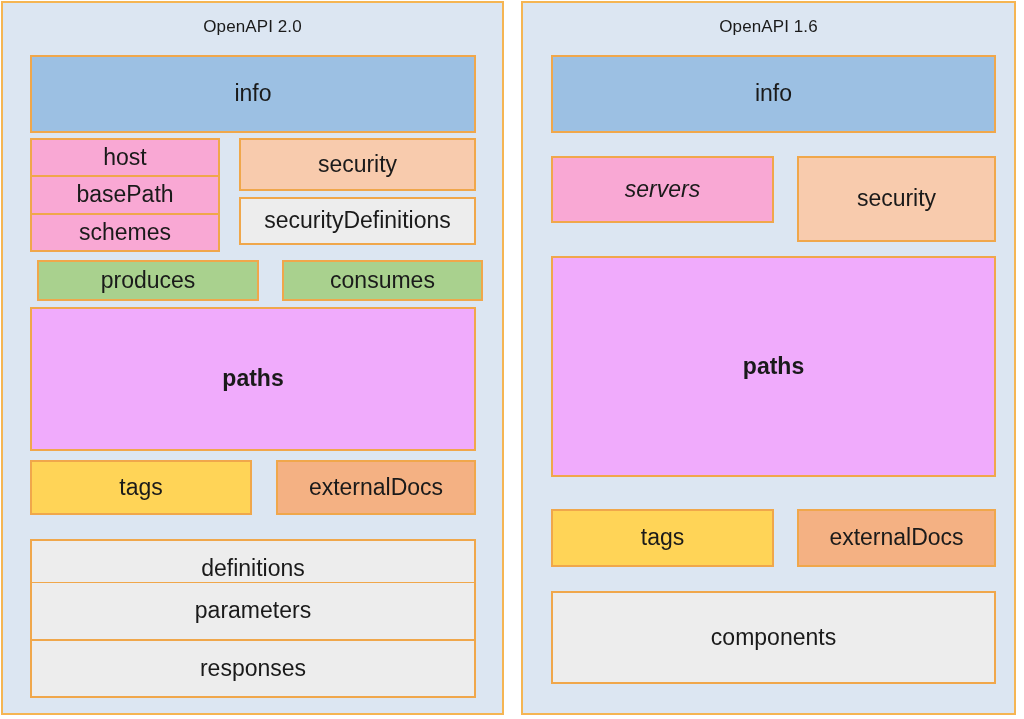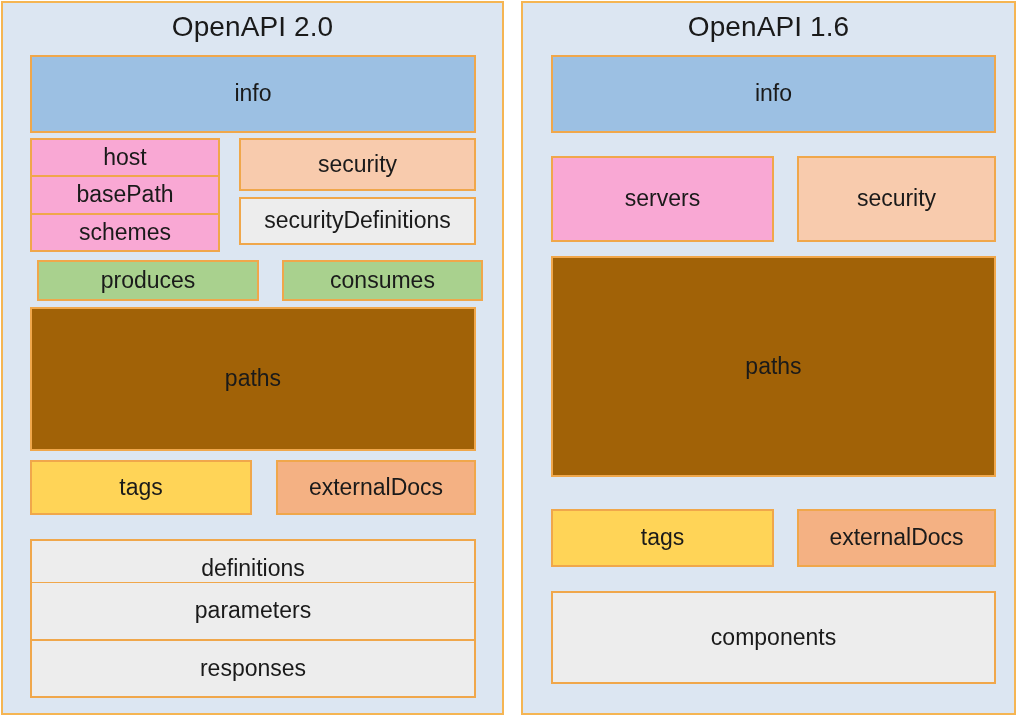--- a/index.html
+++ b/index.html
@@ -28,21 +28,21 @@
   }
   #panel-v2 { left: 1px;   top: 1px; width: 503px; height: 714px; }
   #panel-v3 { left: 521px; top: 1px; width: 495px; height: 714px; }
 
   .panel-title {
     position: absolute;
     left: 0;
     top: 8px;
     width: 100%;
     text-align: center;
-    font-size: 28px;
+    font-size: 17px;
     line-height: 32px;
     letter-spacing: 0.1px;
     color: #1a1a1a;
   }
 
   .box {
     position: absolute;
     box-sizing: border-box;
     border: 2px solid #f0a74b;
     display: flex;
@@ -56,21 +56,21 @@
   }
   .box.stacked-mid { border-top-width: 1px; border-bottom-width: 1px; }
   .box.stacked-top { border-bottom-width: 1px; }
   .box.stacked-bot { border-top-width: 1px; }
 
   .c-info    { background: #9cc0e3; }
   .c-green-l { background: #f9a8d4; }
   .c-green-d { background: #a9d18e; margin-left: 7px; }
   .c-orange-l{ background: #f8cbad; text-align: center; }
   .c-orange-d{ background: #f4b183; }
-  .c-yellow-l{ background: #a16207; }
+  .c-yellow-l{ background: #f0abfc; font-weight: bold; }
   .c-yellow-d{ background: #ffd457; }
   .c-grey    { background: #ededed; }
 </style>
 </head>
 <body>
 
 <div id="stage">
 
   <div class="panel" id="panel-v2">
     <div class="panel-title">OpenAPI 2.0</div>
@@ -95,21 +95,21 @@
     <div class="box c-grey stacked-top" style="left:27px; top:536px; width:446px; height:58px;">definitions</div>
     <div class="box c-grey stacked-mid" style="left:27px; top:579px; width:446px; height:58px;">parameters</div>
     <div class="box c-grey stacked-bot" style="left:27px; top:637px; width:446px; height:58px;">responses</div>
   </div>
 
   <div class="panel" id="panel-v3">
     <div class="panel-title">OpenAPI 1.6</div>
 
     <div class="box c-info" style="left:28px; top:52px; width:445px; height:78px;">info</div>
 
-    <div class="box c-green-l" style="left:28px; top:153px; width:223px; height:86px;">servers</div>
+    <div class="box c-green-l" style="left:28px; top:153px; width:223px; height:67px;font-style:italic;">servers</div>
     <div class="box c-orange-l" style="left:274px; top:153px; width:199px; height:86px;">security</div>
 
     <div class="box c-yellow-l" style="left:28px; top:253px; width:445px; height:221px;">paths</div>
 
     <div class="box c-yellow-d" style="left:28px; top:506px; width:223px; height:58px;">tags</div>
     <div class="box c-orange-d" style="left:274px; top:506px; width:199px; height:58px;">externalDocs</div>
 
     <div class="box c-grey" style="left:28px; top:588px; width:445px; height:93px;">components</div>
   </div>
 

